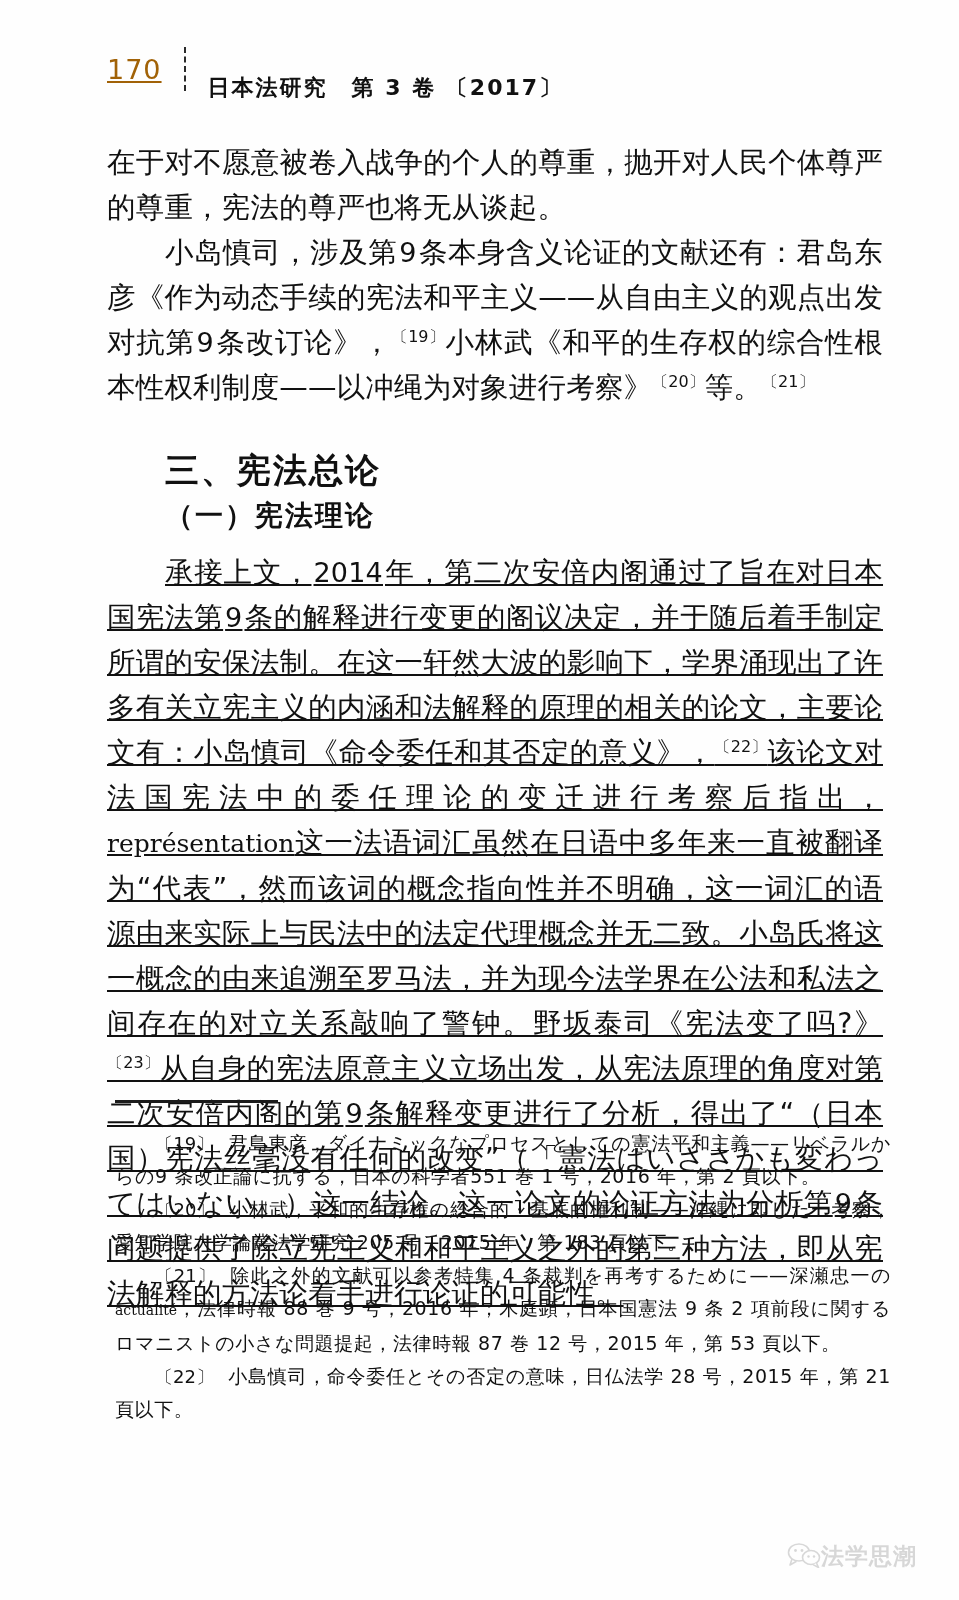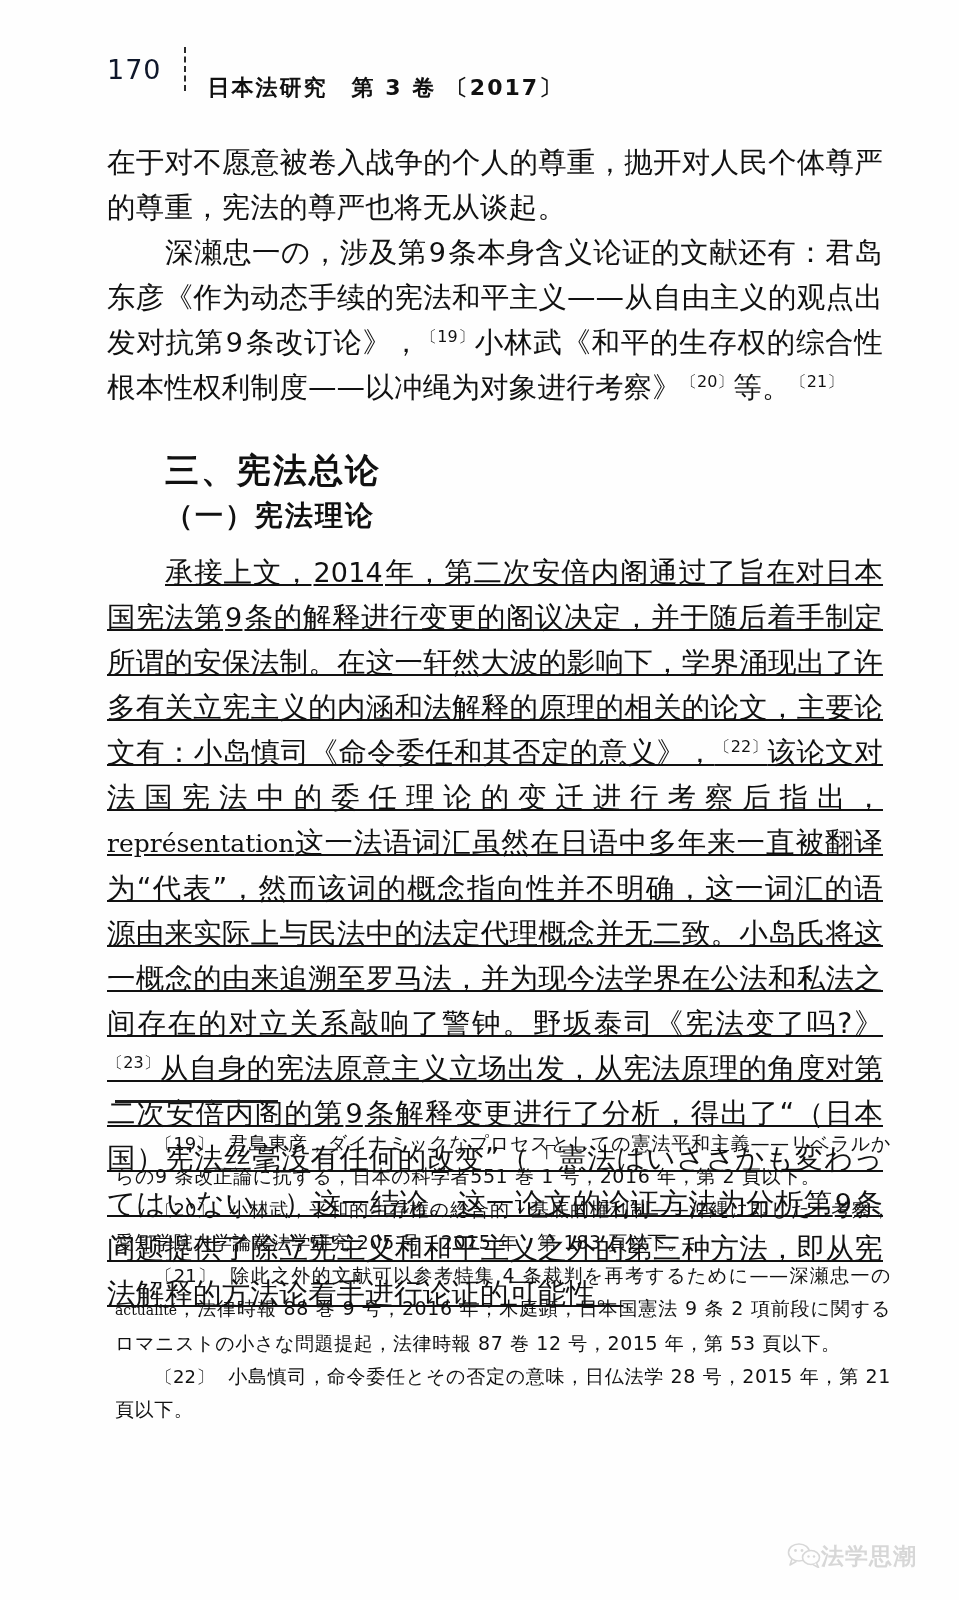--- a/index.html
+++ b/index.html
@@ -23,21 +23,22 @@
     left: 107px;
     top: 48px;
     display: flex;
     align-items: center;
     height: 42px;
   }
   .header .folio {
     font-family: "DejaVu Sans", "Liberation Sans", sans-serif;
     font-size: 27px;
     letter-spacing: 1px;
-    color: #0f172a;
+    color: #a16207;
+    text-decoration: underline;
   }
   .header .rule {
     width: 0;
     height: 44px;
     margin: 0 22px;
     border-left: 2px dashed #2a2a2a;
   }
   .header .title {
     font-family: "DejaVu Sans", "Liberation Sans", sans-serif;
     font-size: 22px;
@@ -162,21 +163,21 @@
   <div class="header">
     <span class="folio">170</span>
     <span class="rule"></span>
     <span class="title">日本法研究　第 3 卷 〔2017〕</span>
   </div>
 
   <div class="body">
 
     <p class="para">在于对不愿意被卷入战争的个人的尊重，抛开对人民个体尊严的尊重，宪法的尊严也将无从谈起。</p>
 
-    <p class="para indent"><span>深瀬忠一の，涉及第</span><span class="num">9</span><span>条本身含义论证的文献还有：君岛东彦《作为动态手续的宪法和平主义——从自由主义的观点出发对抗第</span><span class="num">9</span><span>条改订论》，</span><sup class="fnref">〔19〕</sup><span>小林武《和平的生存权的综合性根本性权利制度——以冲绳为对象进行考察》</span><sup class="fnref">〔20〕</sup><span>等。</span><sup class="fnref">〔21〕</sup></p>
+    <p class="para indent"><span>小岛慎司，涉及第</span><span class="num">9</span><span>条本身含义论证的文献还有：君岛东彦《作为动态手续的宪法和平主义——从自由主义的观点出发对抗第</span><span class="num">9</span><span>条改订论》，</span><sup class="fnref">〔19〕</sup><span>小林武《和平的生存权的综合性根本性权利制度——以冲绳为对象进行考察》</span><sup class="fnref">〔20〕</sup><span>等。</span><sup class="fnref">〔21〕</sup></p>
 
     <h2 class="h-sec">三、宪法总论</h2>
     <h3 class="h-sub">（一）宪法理论</h3>
 
     <p class="para indent spacer-para"><span>承接上文，</span><span class="num">2014</span><span>年，第二次安倍内阁通过了旨在对日本国宪法第</span><span class="num">9</span><span>条的解释进行变更的阁议决定，并于随后着手制定所谓的安保法制。在这一轩然大波的影响下，学界涌现出了许多有关立宪主义的内涵和法解释的原理的相关的论文，主要论文有：小岛慎司《命令委任和其否定的意义》，</span><sup class="fnref">〔22〕</sup><span>该论文对法国宪法中的委任理论的变迁进行考察后指出，</span><span class="latin">représentation</span><span>这一法语词汇虽然在日语中多年来一直被翻译为“代表”，然而该词的概念指向性并不明确，这一词汇的语源由来实际上与民法中的法定代理概念并无二致。小岛氏将这一概念的由来追溯至罗马法，并为现今法学界在公法和私法之间存在的对立关系敲响了警钟。野坂泰司《宪法变了吗?》</span><sup class="fnref">〔23〕</sup><span>从自身的宪法原意主义立场出发，从宪法原理的角度对第二次安倍内阁的第</span><span class="num">9</span><span>条解释变更进行了分析，得出了“（日本国）宪法丝毫没有任何的改变”（「憲法はいささかも変わってはいない」）这一结论。这一论文的论证方法为分析第</span><span class="num">9</span><span>条问题提供了除立宪主义和和平主义之外的第三种方法，即从宪法解释的方法论着手进行论证的可能性。</span></p>
 
   </div>
 
   <div class="fn-zone">
     <div class="fn-rule"></div>

